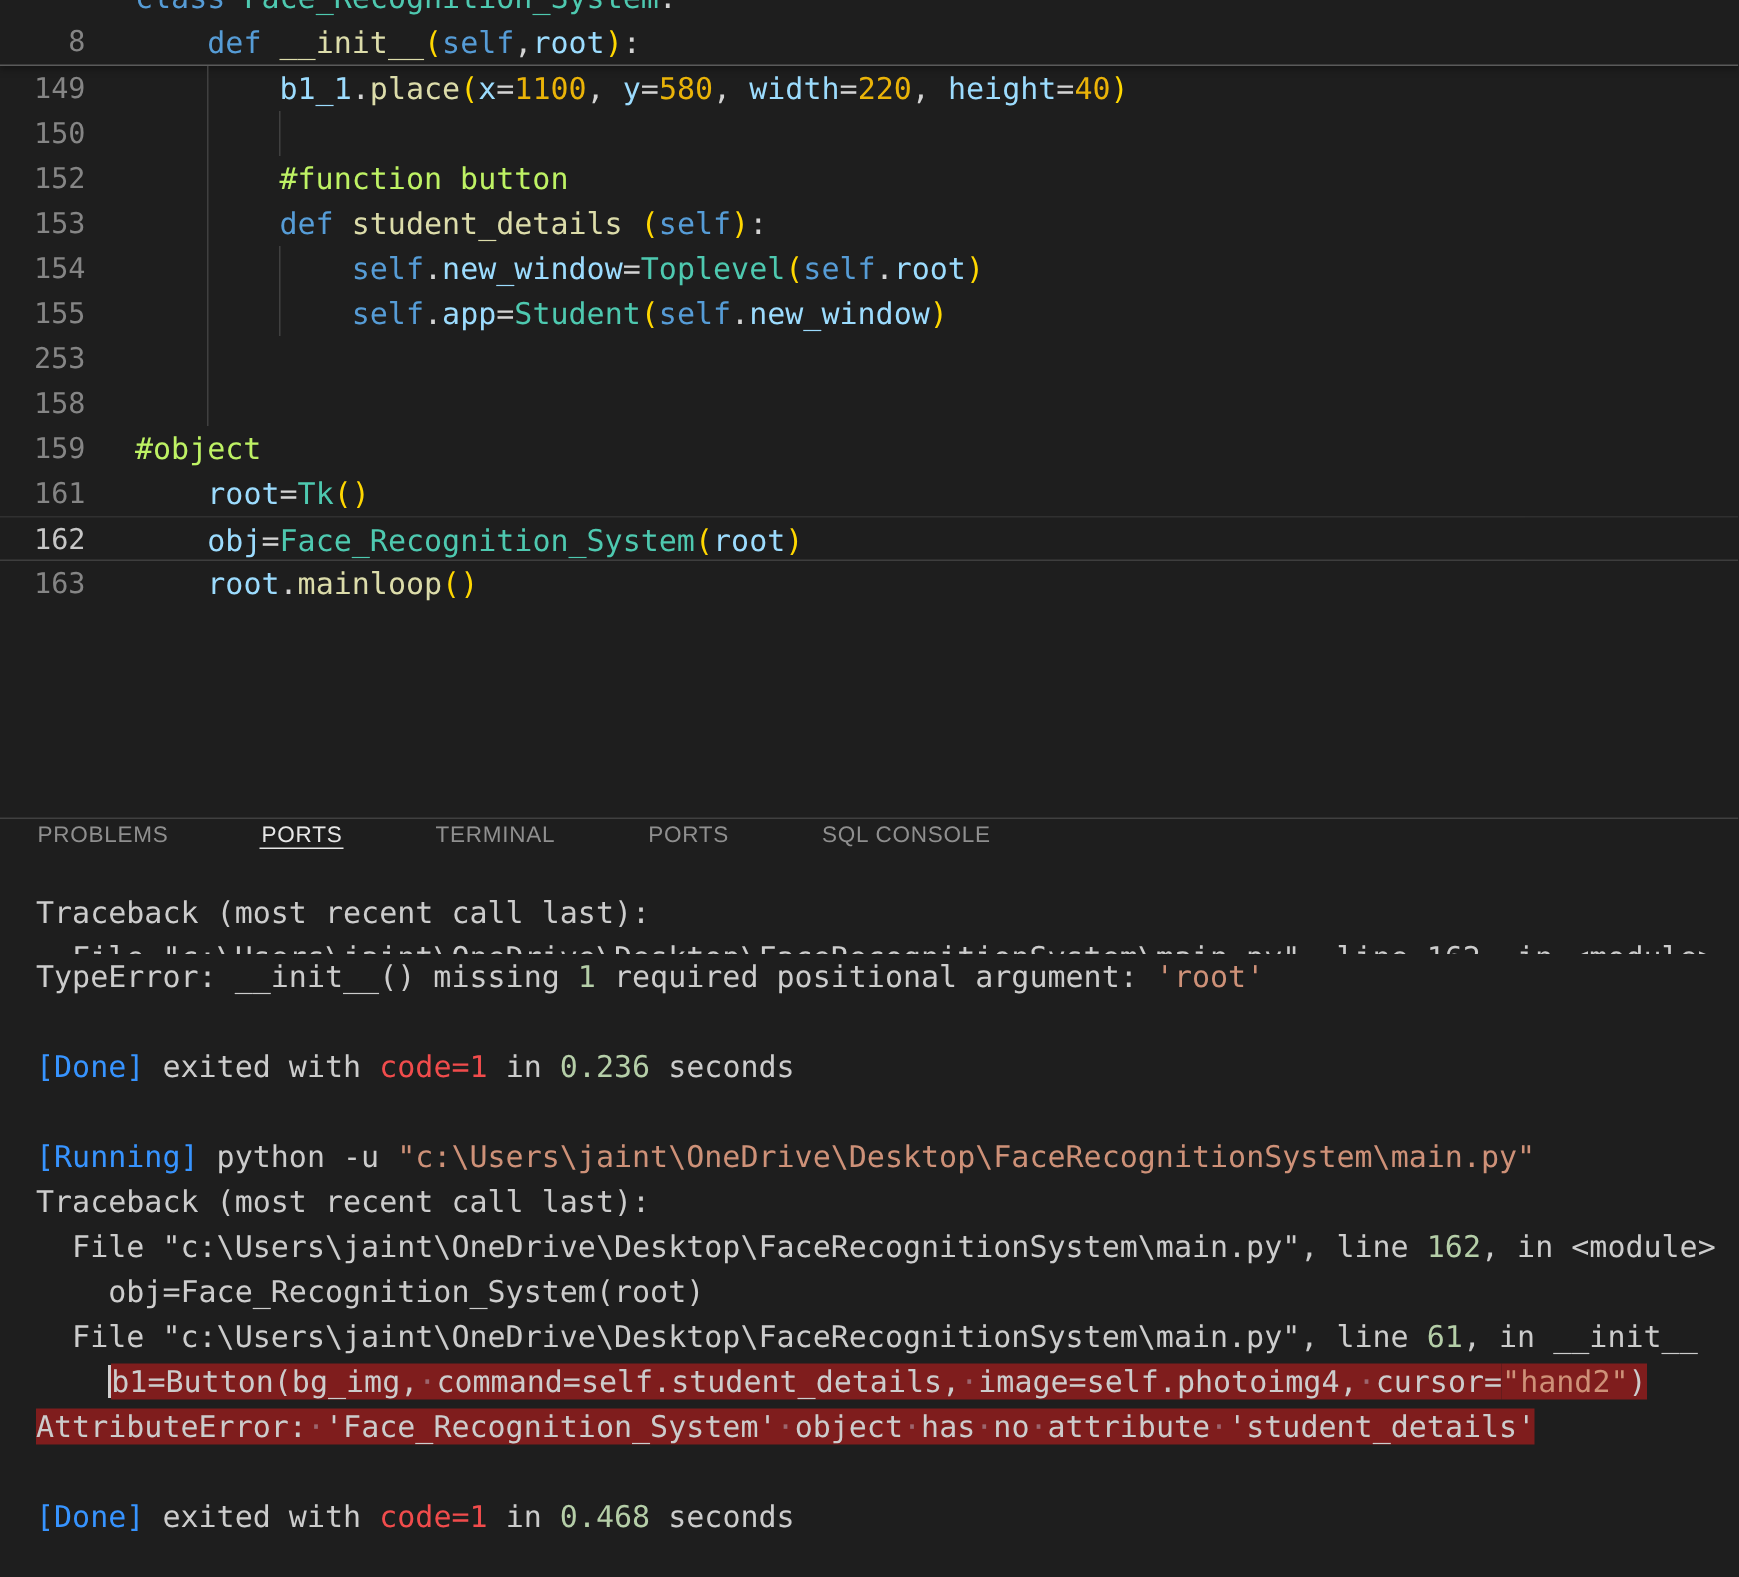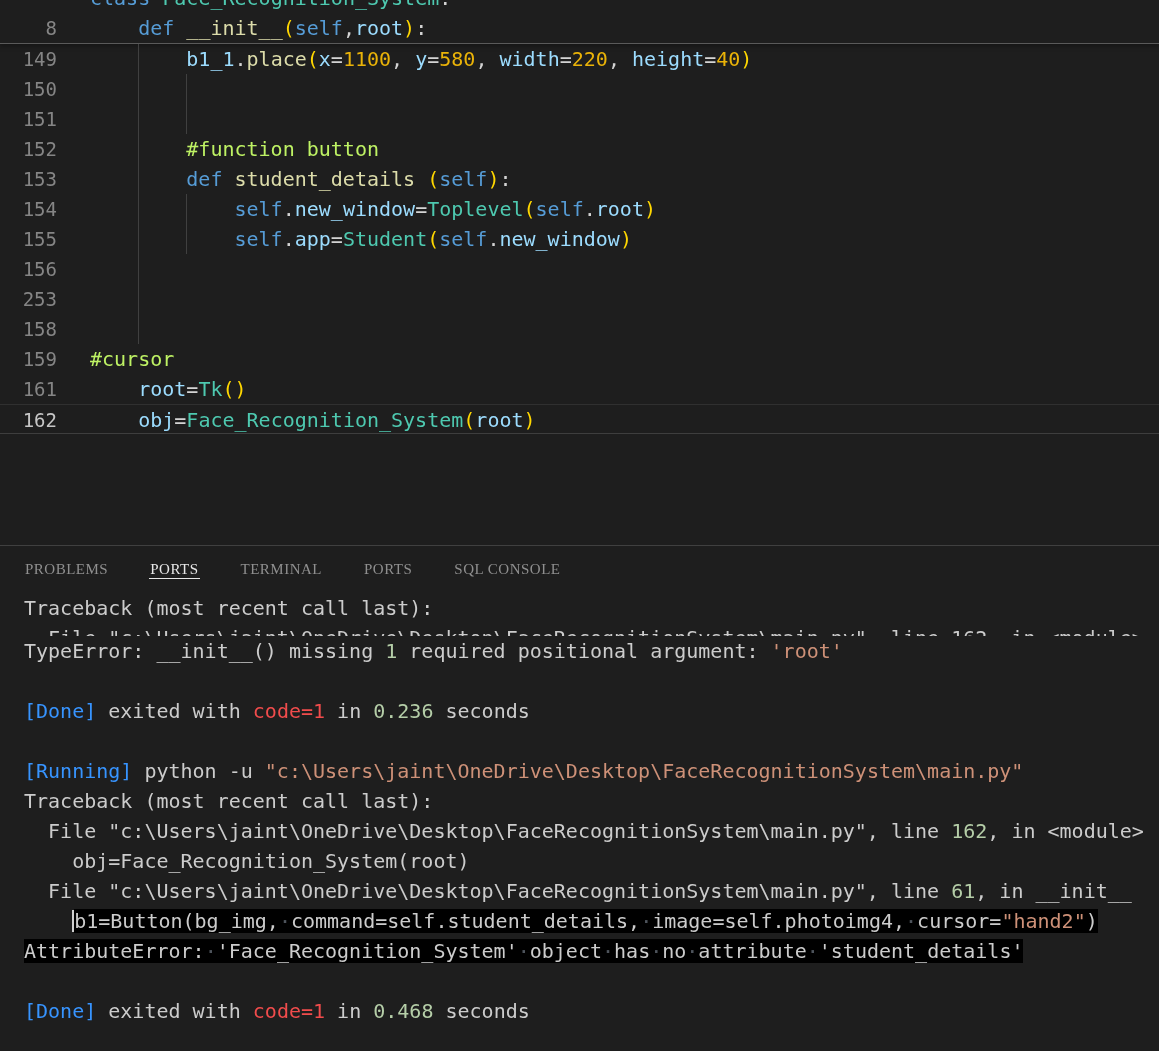--- a/index.html
+++ b/index.html
@@ -24,62 +24,61 @@
   .tk-cls{color:#4ec9b0}
   .tk-var{color:#9cdcfe}
   .tk-num{color:#eab308}
   .tk-str{color:#ce9178}
   .tk-com{color:#bef264}
   .tk-pl{color:#d4d4d4}
   .tk-br{color:#ffd700}
 
   
   .panel{height:506px;border-top:1px solid rgba(128,128,128,.35)}
-  .tabbar{display:flex;gap:40px;height:45px;align-items:center;padding:0 24px;
-          font-family:Liberation Serif, serif;font-size:15px;letter-spacing:.5px;color:#8f8f8f}
+  .tabbar{display:flex;gap:60px;height:45px;align-items:flex-start;padding:0 24px;
+          font-family:Liberation Sans, sans-serif;font-size:15px;letter-spacing:.5px;color:#8f8f8f}
   .tab{display:flex;align-items:center;padding:2px 1px 0;border-bottom:1px solid transparent;cursor:pointer}
   .tab.active{color:#e7e7e7;border-bottom-color:#e7e7e7}
 
   .output{padding:2px 0 0 24px;font-size:20px;line-height:30px;white-space:pre;color:#cccccc}
   .out-line{height:30px}
   .out-line.clipped{height:13px;overflow:hidden}
 
   .ot-pl{color:#cccccc}
   .ot-info{color:#3794ff}
   .ot-err{color:#f14c4c}
   .ot-num{color:#b5cea8}
   .ot-str{color:#ce9178}
-  .sel{background:#000000}
+  .sel{background:#7f1d1d}
   .wsdot{color:rgba(205,222,242,.38)}
   .cursor{display:inline-block;width:0;height:22px;border-left:2px solid #d0d0d0;vertical-align:middle;position:relative;top:-2px}
 </style>
 </head>
 <body>
 
 <div class="editor">
   <div class="sticky">
       <div class="sticky-clip">
         <div class="crow"><div class="lnum"></div><div class="ctext"><span class="tk-kw">class</span><span class="tk-pl"> </span><span class="tk-cls">Face_Recognition_System</span><span class="tk-pl">:</span></div></div>
       </div>
       <div class="crow"><div class="lnum">8</div><div class="ctext"><span class="tk-pl">    </span><span class="tk-kw">def</span><span class="tk-pl"> </span><span class="tk-fn">__init__</span><span class="tk-br">(</span><span class="tk-kw">self</span><span class="tk-pl">,</span><span class="tk-var">root</span><span class="tk-br">)</span><span class="tk-pl">:</span></div></div>
     </div>
   <div>
       <div class="crow"><div class="lnum">149</div><div class="ctext"><span class="iguide" style="left: 48.164px;"></span><span class="tk-pl">        </span><span class="tk-var">b1_1</span><span class="tk-pl">.</span><span class="tk-fn">place</span><span class="tk-br">(</span><span class="tk-var">x</span><span class="tk-pl">=</span><span class="tk-num">1100</span><span class="tk-pl">, </span><span class="tk-var">y</span><span class="tk-pl">=</span><span class="tk-num">580</span><span class="tk-pl">, </span><span class="tk-var">width</span><span class="tk-pl">=</span><span class="tk-num">220</span><span class="tk-pl">, </span><span class="tk-var">height</span><span class="tk-pl">=</span><span class="tk-num">40</span><span class="tk-br">)</span></div></div>
       <div class="crow"><div class="lnum">150</div><div class="ctext"><span class="iguide" style="left: 48.164px;"></span><span class="iguide" style="left: 96.328px;"></span></div></div>
-      <div class="crow"><div class="lnum">151</div><div class="ctext"><span class="iguide" style="left: 48.164px;"></span><span class="iguide" style="left: 96.328px;"></span></div></div>
       <div class="crow"><div class="lnum">152</div><div class="ctext"><span class="iguide" style="left: 48.164px;"></span><span class="tk-pl">        </span><span class="tk-com">#function button</span></div></div>
       <div class="crow"><div class="lnum">153</div><div class="ctext"><span class="iguide" style="left: 48.164px;"></span><span class="tk-pl">        </span><span class="tk-kw">def</span><span class="tk-pl"> </span><span class="tk-fn">student_details</span><span class="tk-pl"> </span><span class="tk-br">(</span><span class="tk-kw">self</span><span class="tk-br">)</span><span class="tk-pl">:</span></div></div>
       <div class="crow"><div class="lnum">154</div><div class="ctext"><span class="iguide" style="left: 48.164px;"></span><span class="iguide" style="left: 96.328px;"></span><span class="tk-pl">            </span><span class="tk-kw">self</span><span class="tk-pl">.</span><span class="tk-var">new_window</span><span class="tk-pl">=</span><span class="tk-cls">Toplevel</span><span class="tk-br">(</span><span class="tk-kw">self</span><span class="tk-pl">.</span><span class="tk-var">root</span><span class="tk-br">)</span></div></div>
       <div class="crow"><div class="lnum">155</div><div class="ctext"><span class="iguide" style="left: 48.164px;"></span><span class="iguide" style="left: 96.328px;"></span><span class="tk-pl">            </span><span class="tk-kw">self</span><span class="tk-pl">.</span><span class="tk-var">app</span><span class="tk-pl">=</span><span class="tk-cls">Student</span><span class="tk-br">(</span><span class="tk-kw">self</span><span class="tk-pl">.</span><span class="tk-var">new_window</span><span class="tk-br">)</span></div></div>
-      <div class="crow"><div class="lnum">156</div><div class="ctext"><span class="iguide" style="left: 48.164px;"></span></div></div>
       <div class="crow"><div class="lnum">253</div><div class="ctext"><span class="iguide" style="left: 48.164px;"></span></div></div>
       <div class="crow"><div class="lnum">158</div><div class="ctext"><span class="iguide" style="left: 48.164px;"></span></div></div>
-      <div class="crow"><div class="lnum">159</div><div class="ctext"><span class="tk-com">#cursor</span></div></div>
+      <div class="crow"><div class="lnum">159</div><div class="ctext"><span class="tk-com">#object</span></div></div>
       <div class="crow"><div class="lnum">161</div><div class="ctext"><span class="tk-pl">    </span><span class="tk-var">root</span><span class="tk-pl">=</span><span class="tk-cls">Tk</span><span class="tk-br">()</span></div></div>
       <div class="crow current"><div class="lnum active">162</div><div class="ctext"><span class="tk-pl">    </span><span class="tk-var">obj</span><span class="tk-pl">=</span><span class="tk-cls">Face_Recognition_System</span><span class="tk-br">(</span><span class="tk-var">root</span><span class="tk-br">)</span></div></div>
+      <div class="crow"><div class="lnum">163</div><div class="ctext"><span class="tk-pl">    </span><span class="tk-var">root</span><span class="tk-pl">.</span><span class="tk-fn">mainloop</span><span class="tk-br">()</span></div></div>
     </div>
 </div>
 
 <div class="panel">
   <div class="tabbar">
       <div class="tab">PROBLEMS</div>
       <div class="tab active">PORTS</div>
       <div class="tab">TERMINAL</div>
       <div class="tab">PORTS</div>
       <div class="tab">SQL CONSOLE</div>

